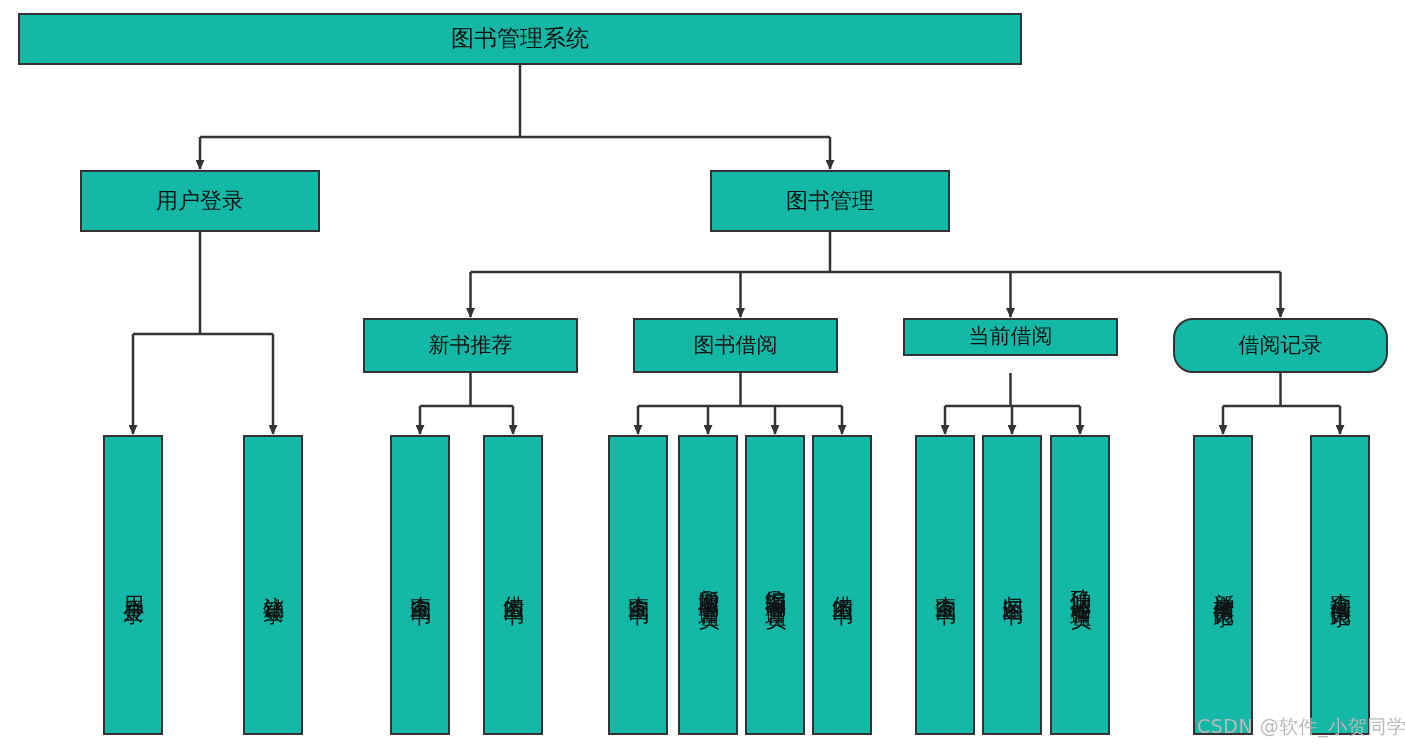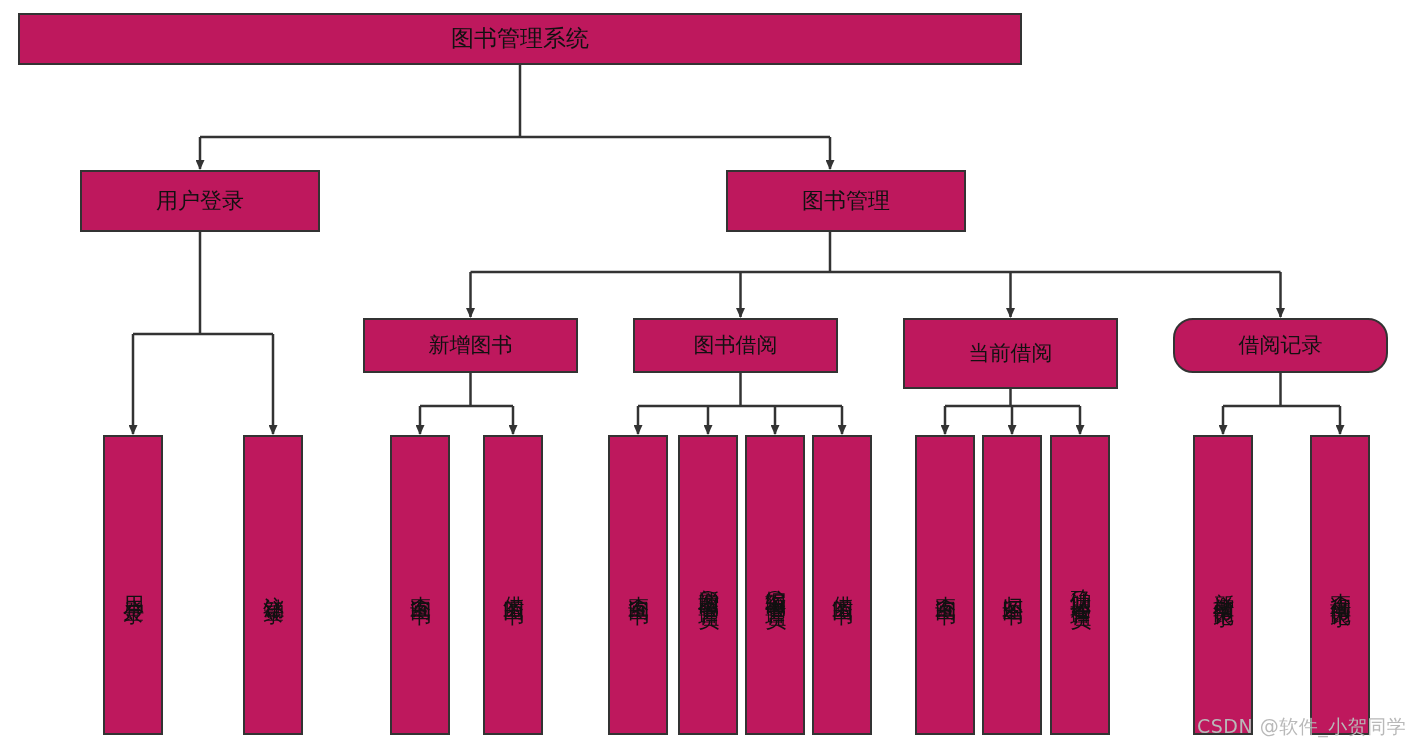--- a/index.html
+++ b/index.html
@@ -23,21 +23,21 @@
     left: 0;
     top: 0;
     width: 1405px;
     height: 747px;
     pointer-events: none;
   }
   .node {
     position: absolute;
     box-sizing: border-box;
     border: 2px solid #333333;
-    background: #be185d;
+    background: #14b8a6;
     color: #111111;
     display: flex;
     align-items: center;
     justify-content: center;
     text-align: center;
     line-height: 1.12;
   }
   .node .lbl {
     display: block;
     white-space: nowrap;
@@ -110,30 +110,30 @@
       </g>
   </svg>
 
   <div id="node-layer">
       <div class="node root" style="left: 18px; top: 13px; width: 1004px; height: 52px;">
         <span class="lbl">图书管理系统</span>
       </div>
       <div class="node lvl1" style="left: 80px; top: 170px; width: 240px; height: 62px;">
         <span class="lbl">用户登录</span>
       </div>
-      <div class="node lvl1" style="left: 710px; top: 170px; width: 240px; height: 62px; margin-left: 16px;">
+      <div class="node lvl1" style="left: 710px; top: 170px; width: 240px; height: 62px;">
         <span class="lbl">图书管理</span>
       </div>
       <div class="node lvl2" style="left: 363px; top: 318px; width: 215px; height: 55px;">
-        <span class="lbl">新增图书</span>
+        <span class="lbl">新书推荐</span>
       </div>
       <div class="node lvl2" style="left: 633px; top: 318px; width: 205px; height: 55px;">
         <span class="lbl">图书借阅</span>
       </div>
-      <div class="node lvl2" style="left: 903px; top: 318px; width: 215px; height: 71px;">
+      <div class="node lvl2" style="left: 903px; top: 318px; width: 215px; height: 38px;">
         <span class="lbl">当前借阅</span>
       </div>
       <div class="node lvl2" style="left: 1173px; top: 318px; width: 215px; height: 55px; border-radius: 20px;">
         <span class="lbl">借阅记录</span>
       </div>
       <div class="node leaf" style="left: 103px; top: 435px; width: 60px; height: 300px;">
         <span class="lbl">用户登录</span>
       </div>
       <div class="node leaf" style="left: 243px; top: 435px; width: 60px; height: 300px;">
         <span class="lbl">注销登录</span>

